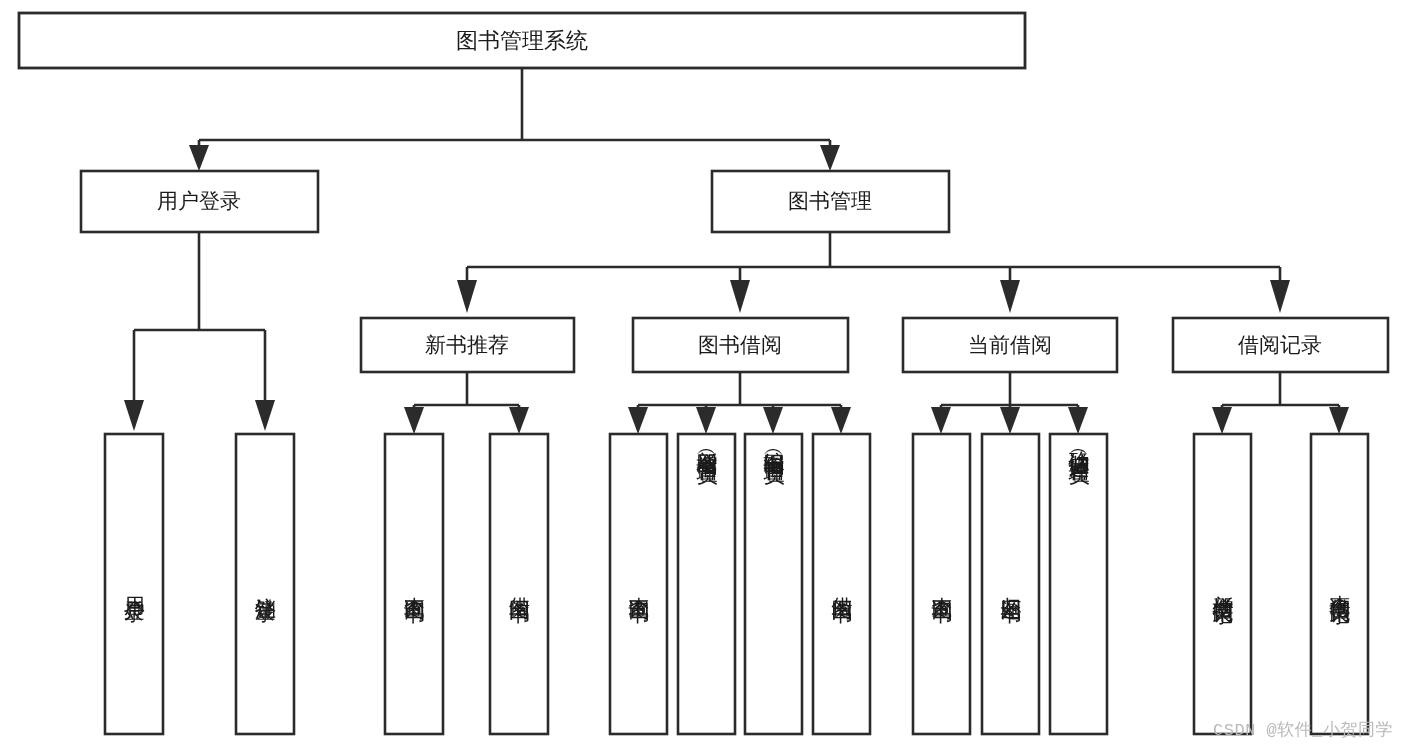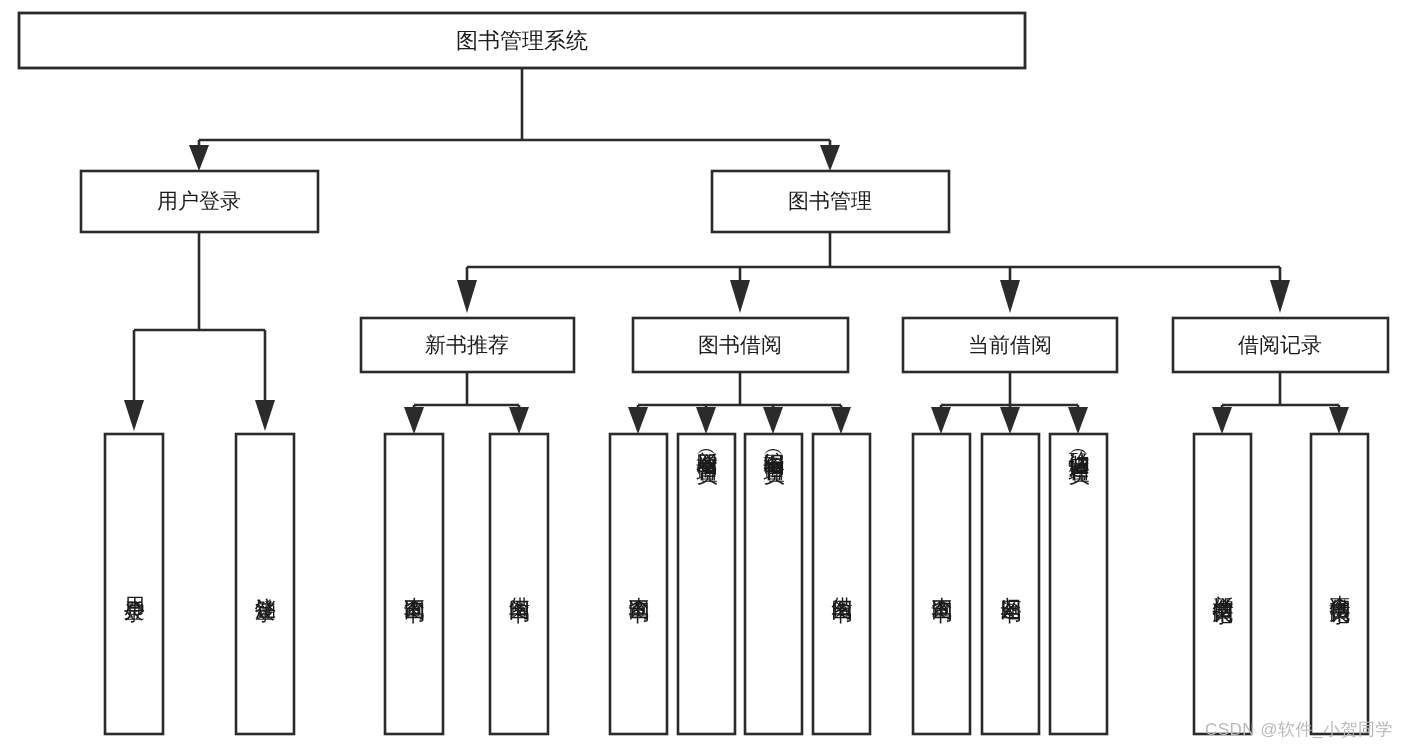--- a/index.html
+++ b/index.html
@@ -70,21 +70,21 @@
     line-height: 1.18;
     letter-spacing: 2px;
     color: #1b1b1b;
     white-space: nowrap;
     text-align: center;
   }
   .watermark {
     position: absolute;
     right: 12px;
     bottom: 6px;
-    font-family: Liberation Sans, sans-serif;
+    font-family: Liberation Mono, monospace;
     font-size: 17px;
     color: #b9b9b9;
     letter-spacing: 0.5px;
     white-space: nowrap;
     user-select: none;
   }
 </style>
 </head>
 <body>
 

